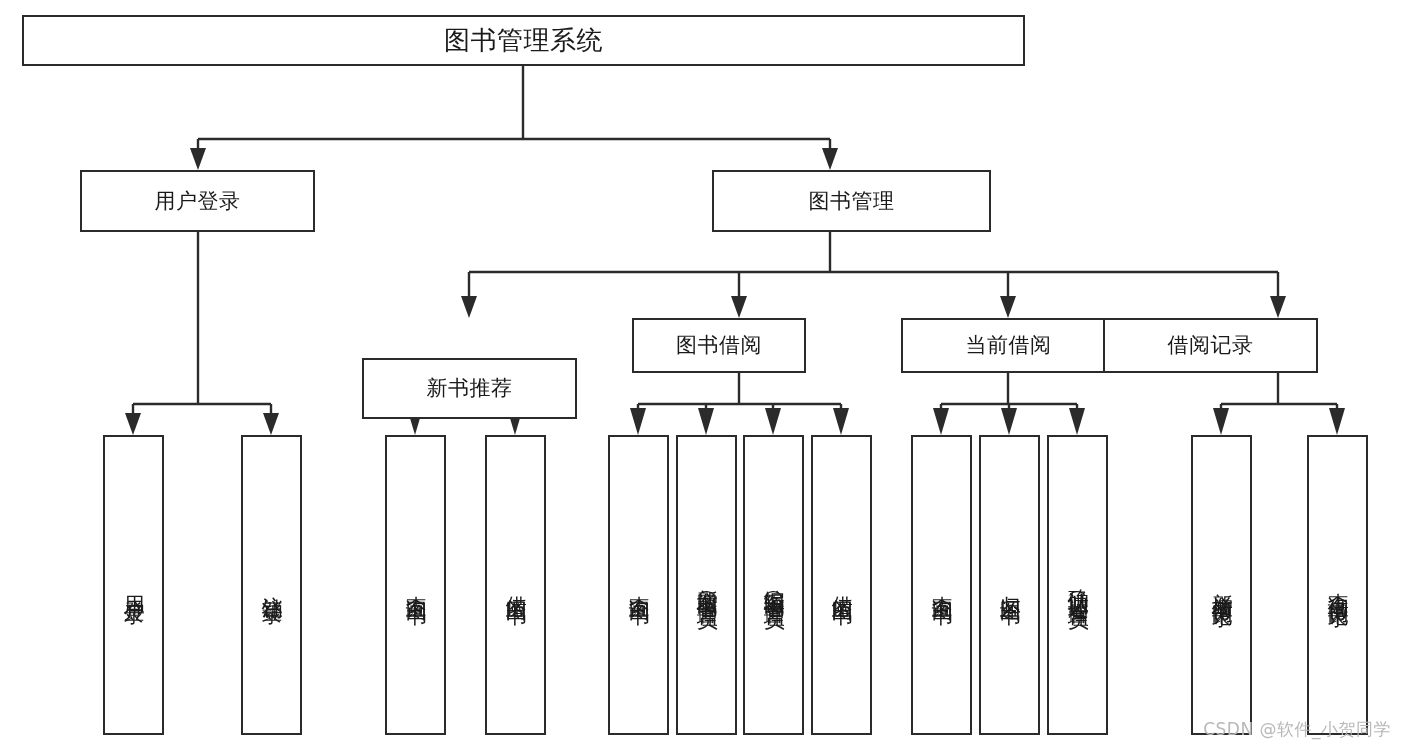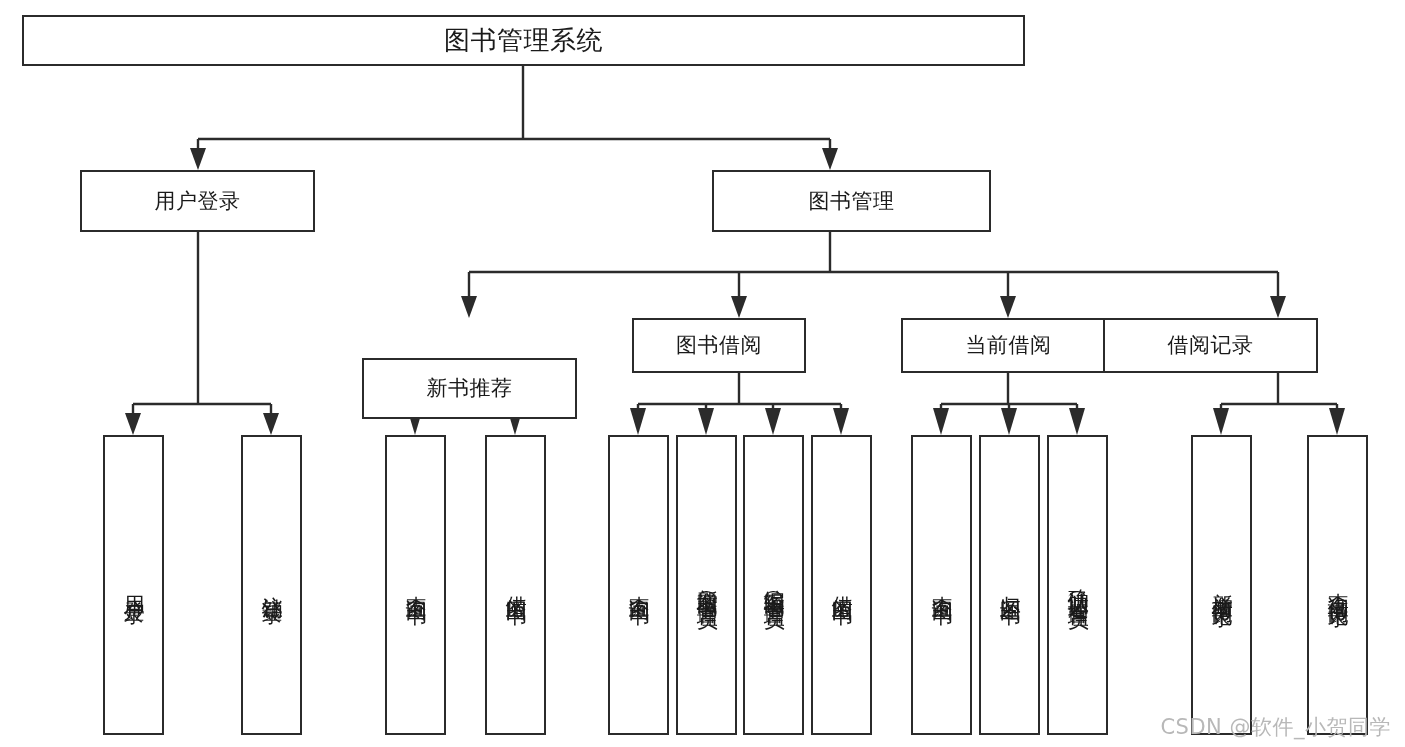--- a/index.html
+++ b/index.html
@@ -71,21 +71,21 @@
     fill: none;
   }
   #wires polygon {
     fill: #2b2b2b;
   }
   
   #watermark {
     position: absolute;
     right: 14px;
     bottom: 6px;
-    font-size: 21px;
+    font-size: 17px;
     color: #b8b8b8;
     letter-spacing: 0.5px;
     white-space: nowrap;
     font-family: "DejaVu Sans", "Liberation Sans", sans-serif;
   }
 </style>
 </head>
 <body>
 
 <div id="canvas">

